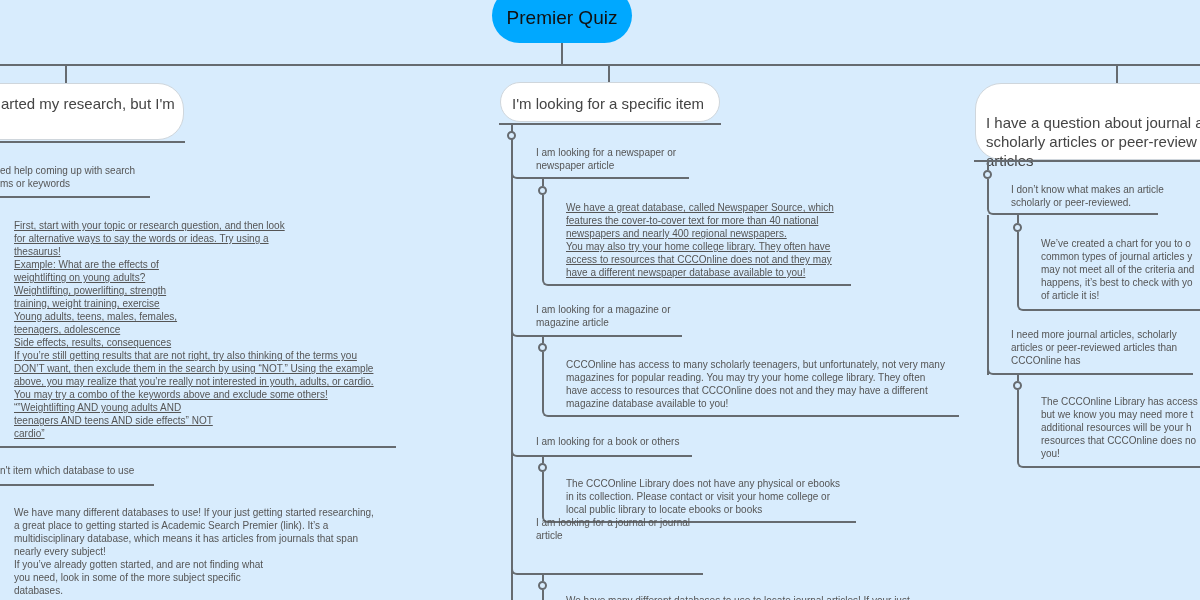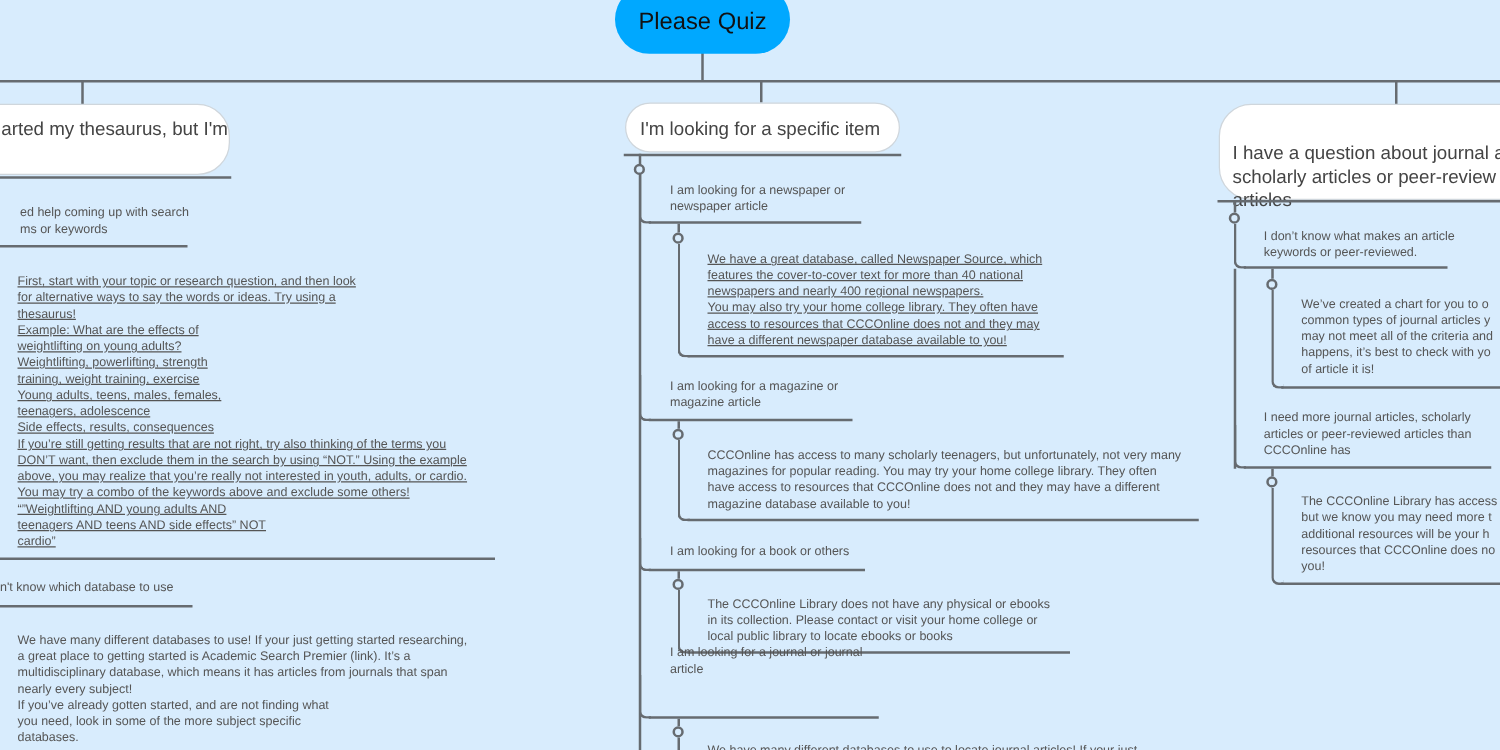--- a/index.html
+++ b/index.html
@@ -34,29 +34,29 @@
 </head>
 <body>
 
 <div class="line-v" style="left:561px; top:42px; height:22px;"></div>
 <div class="line-h" style="left:0; top:64px; width:1200px;"></div>
 <div class="line-v" style="left:65px; top:64px; height:20px;"></div>
 <div class="line-v" style="left:608px; top:64px; height:18px;"></div>
 <div class="line-v" style="left:1116px; top:64px; height:20px;"></div>
 
 <div class="root">
-  <span>Please Quiz</span>
+  <span>Premier Quiz</span>
 </div>
 
 <div class="topic" style="left:-30px; top:83px; width:214px; height:57px; padding:10px 12px 0 30px; white-space:nowrap;">
-  <span>arted my thesaurus, but I'm</span>
+  <span>arted my research, but I'm</span>
 </div>
 <div class="line-h" style="left:0; top:141px; width:185px;"></div>
 
-<div class="node-text" style="left:0; top:164px; width:160px;padding-left:16px;">ed help coming up with search
+<div class="node-text" style="left:0; top:164px; width:160px;">ed help coming up with search
 ms or keywords</div>
 <div class="line-h" style="left:0; top:196px; width:150px;"></div>
 
 <div class="node-text" style="left:14px; top:219px; width:385px;text-decoration:underline;">First, start with your topic or research question, and then look
 for alternative ways to say the words or ideas. Try using a
 thesaurus!
 Example: What are the effects of
 weightlifting on young adults?
 Weightlifting, powerlifting, strength
 training, weight training, exercise
@@ -65,21 +65,21 @@
 Side effects, results, consequences
 If you’re still getting results that are not right, try also thinking of the terms you
 DON’T want, then exclude them in the search by using “NOT.” Using the example
 above, you may realize that you’re really not interested in youth, adults, or cardio.
 You may try a combo of the keywords above and exclude some others!
 “”Weightlifting AND young adults AND
 teenagers AND teens AND side effects” NOT
 cardio”</div>
 <div class="line-h" style="left:0; top:446px; width:396px;"></div>
 
-<div class="node-text" style="left:0; top:464px; width:160px;">n't know which database to use</div>
+<div class="node-text" style="left:0; top:464px; width:160px;">n't item which database to use</div>
 <div class="line-h" style="left:0; top:484px; width:154px;"></div>
 
 <div class="node-text" style="left:14px; top:506px; width:385px;">We have many different databases to use! If your just getting started researching,
 a great place to getting started is Academic Search Premier (link). It’s a
 multidisciplinary database, which means it has articles from journals that span
 nearly every subject!
 If you’ve already gotten started, and are not finding what
 you need, look in some of the more subject specific
 databases.</div>
 
@@ -141,21 +141,21 @@
 <div class="topic" style="left:975px; top:83px; width:260px; height:77px; padding:10px 0 0 10px; white-space:pre-line; line-height:19px;">
   <span>I have a question about journal a
 scholarly articles or peer-review
 articles</span>
 </div>
 <div class="line-h" style="left:974px; top:160px; width:226px;"></div>
 <div class="line-v" style="left:987px; top:160px; height:10px;"></div>
 <div class="circle" style="left:983px; top:170px;"></div>
 
 <div class="node-text" style="left:1011px; top:183px; width:180px;">I don’t know what makes an article
-keywords or peer-reviewed.</div>
+scholarly or peer-reviewed.</div>
 <div class="corner-bl" style="left:987px; top:179px; width:10px; height:36px;"></div>
 <div class="line-v" style="left:987px; top:215px; height:160px;"></div>
 <div class="line-h" style="left:995px; top:213px; width:163px;"></div>
 <div class="line-v" style="left:1017px; top:215px; height:8px;"></div>
 <div class="circle" style="left:1013px; top:223px;"></div>
 <div class="corner-bl" style="left:1017px; top:232px; width:10px; height:79px;"></div>
 <div class="node-text" style="left:1041px; top:237px; width:180px;">We’ve created a chart for you to o
 common types of journal articles y
 may not meet all of the criteria and
 happens, it’s best to check with yo

